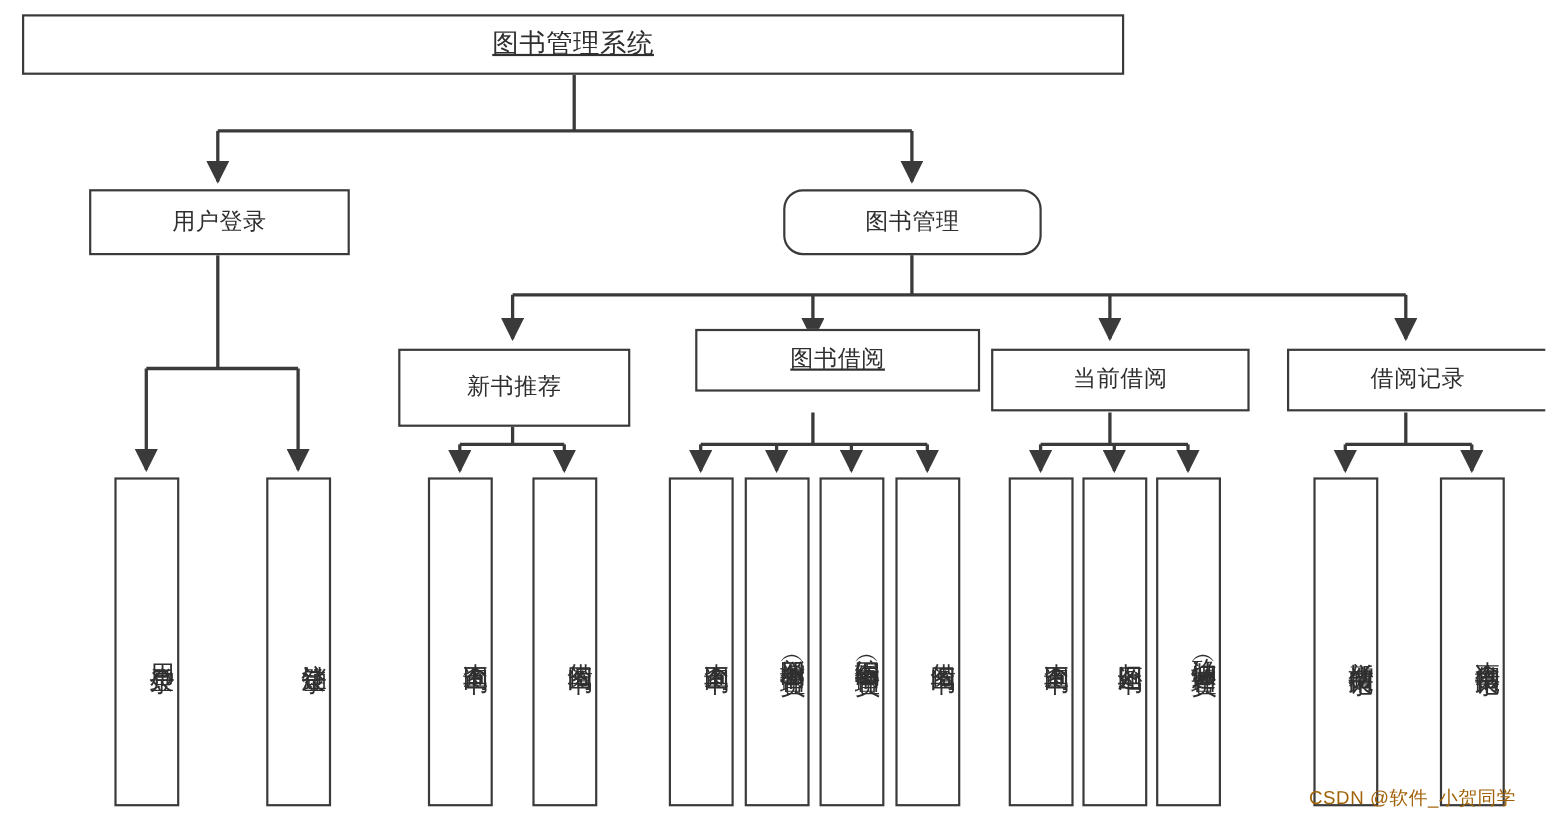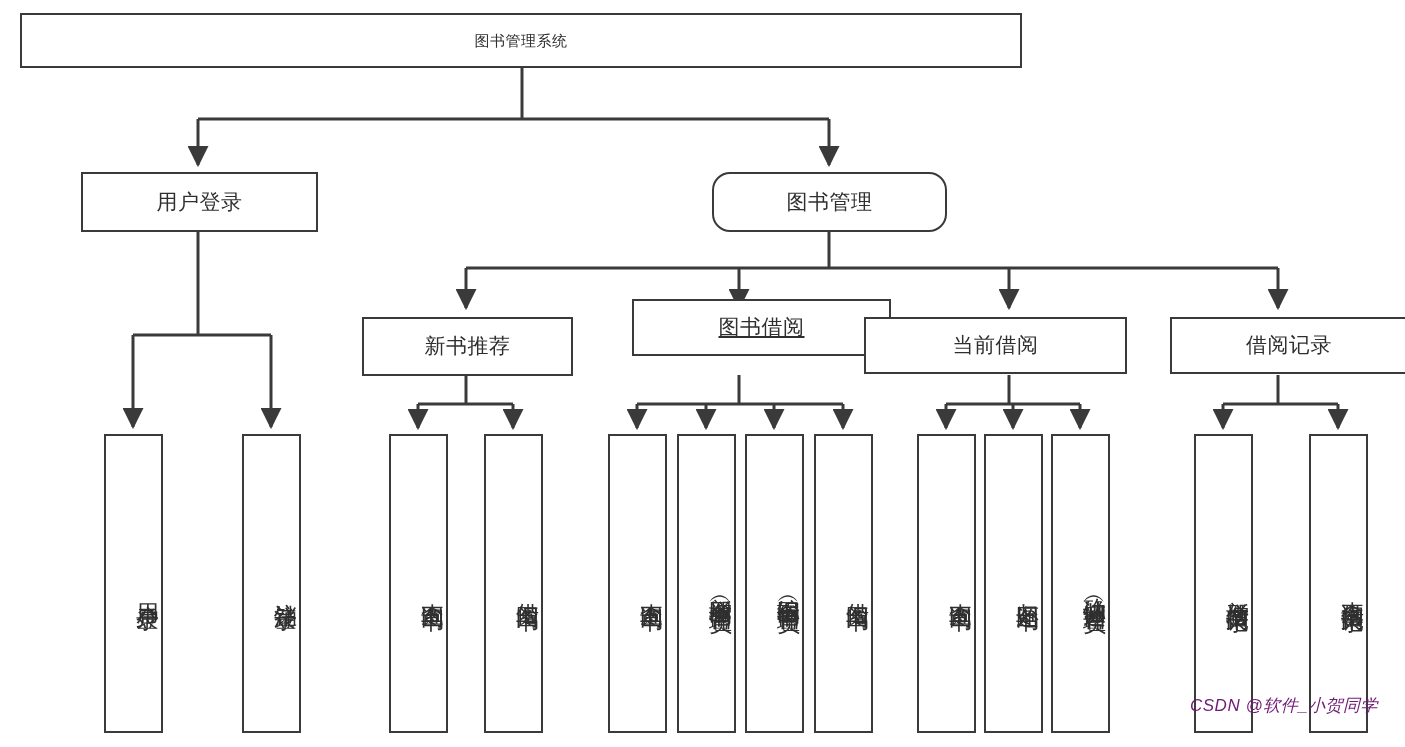--- a/index.html
+++ b/index.html
@@ -35,45 +35,45 @@
     align-items: center;
     justify-content: center;
     text-align: center;
     line-height: 1.18;
   }
   .node-h {
     font-size: 21px;
     letter-spacing: 0.5px;
   }
   .node-root {
-    font-size: 15px;
+    font-size: 24px;
+    text-decoration: underline;
   }
   .node-v {
     writing-mode: vertical-rl;
     text-orientation: upright;
     font-size: 23px;
     letter-spacing: 2px;
     padding-top: 10px;
     align-items: flex-start;
     justify-content: center;
   }
   .node-v .vlabel {
     writing-mode: vertical-rl;
     text-orientation: upright;
     display: block;
   }
   .watermark {
     position: absolute;
     left: 1190px;
-    top: 694px;
+    top: 714px;
     font-size: 17px;
-    color: #701a75;
+    color: #a16207;
     white-space: nowrap;
     letter-spacing: 0.5px;
-    font-style: italic;
   }
 </style>
 </head>
 <body>
 
 <div id="diagram-root">
 
   <svg id="diagram-svg" viewBox="0 0 1405 747" xmlns="http://www.w3.org/2000/svg">
     <defs>
       <marker id="arrow" viewBox="0 0 10 10" refX="9" refY="5" markerWidth="7" markerHeight="7" orient="auto-start-reverse">
@@ -126,25 +126,25 @@
       <path d="M 1338 404 L 1338 428" marker-end="url(#arrow)"></path>
     </g>
   </svg>
 
   <div class="node node-h node-root" style="left:20px; top:13px; width:1002px; height:55px;">图书管理系统</div>
 
   <div class="node node-h" style="left:81px; top:172px; width:237px; height:60px;">用户登录</div>
 
   <div class="node node-h" style="left:712px; top:172px; width:235px; height:60px;border-radius:18px;">图书管理</div>
 
-  <div class="node node-h" style="left:362px; top:317px; width:211px; height:59px;">新书推荐</div>
+  <div class="node node-h" style="left:362px; top:317px; width:211px; height:71px;">新书推荐</div>
 
   <div class="node node-h" style="left:632px; top:299px; width:259px; height:57px;text-decoration:underline;">图书借阅</div>
 
-  <div class="node node-h" style="left:864px; top:317px; width:263px; height:57px;">当前借阅</div>
+  <div class="node node-h" style="left:901px; top:317px; width:235px; height:57px;">当前借阅</div>
 
   <div class="node node-h" style="left:1170px; top:317px; width:238px; height:57px;">借阅记录</div>
 
   <div class="node node-v" style="left:104px; top:434px; width:59px; height:299px;">
     <span class="vlabel">用户登录</span>
   </div>
   <div class="node node-v" style="left:242px; top:434px; width:59px; height:299px;">
     <span class="vlabel">注销登录</span>
   </div>
 

